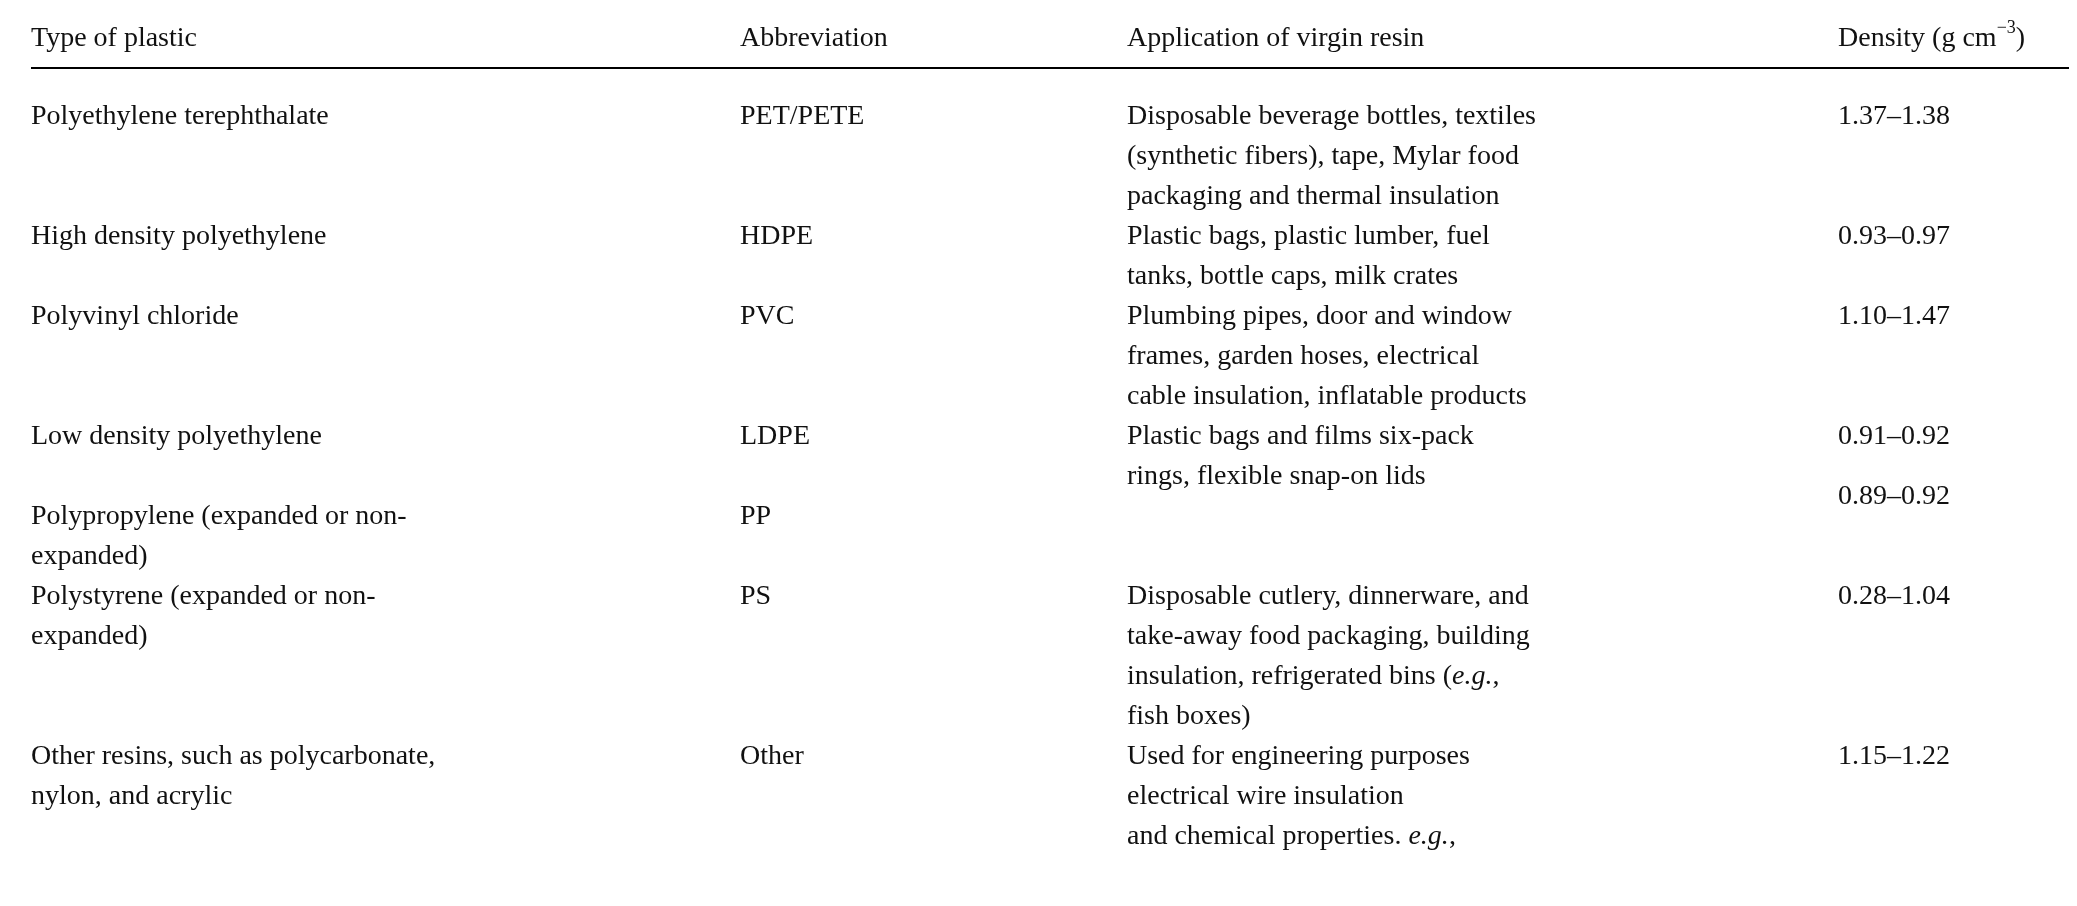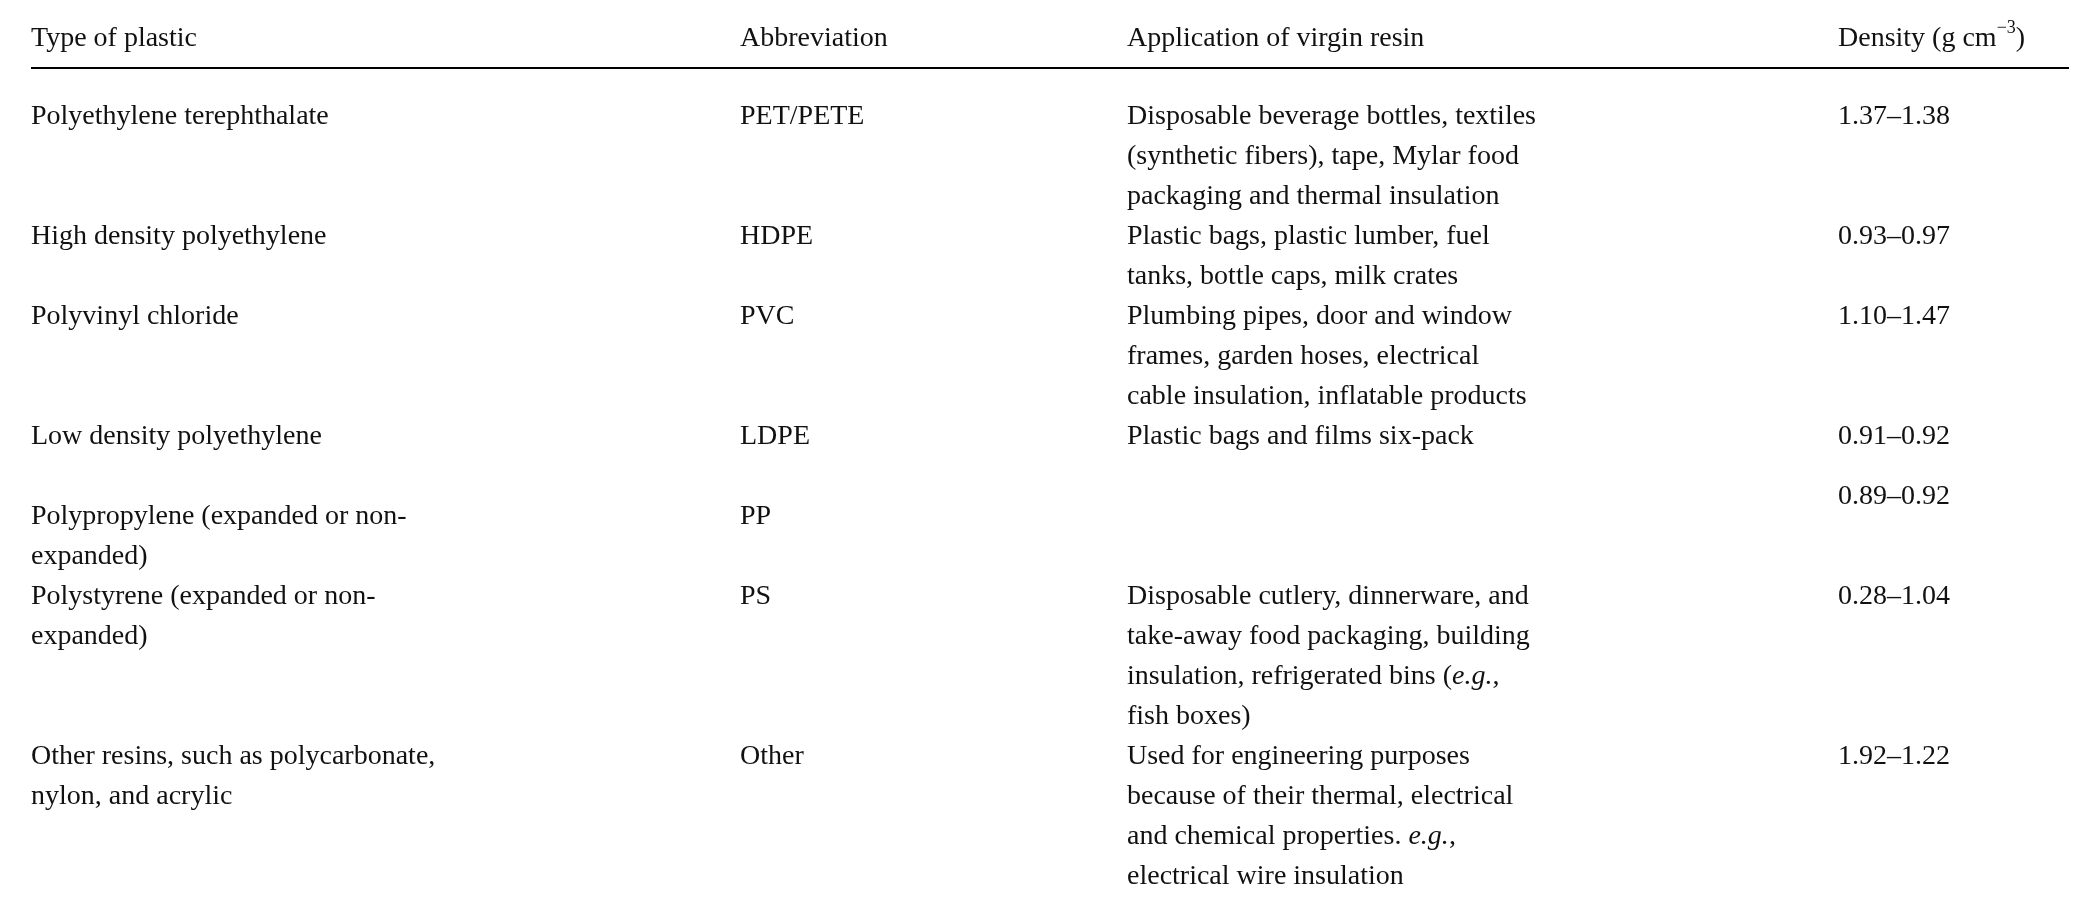--- a/index.html
+++ b/index.html
@@ -95,20 +95,21 @@
     <span class="line">cable insulation, inflatable products</span>
   </div>
   <div class="cell c-den" style="top:295px">1.10–1.47</div>
 
   <div class="cell c-type" style="top:415px">
     <span class="line">Low density polyethylene</span>
   </div>
   <div class="cell c-abbr" style="top:415px">LDPE</div>
   <div class="cell c-app" style="top:415px">
     <span class="line">Plastic bags and films six-pack</span>
+    <span class="line">rings, flexible snap-on lids</span>
   </div>
   <div class="cell c-den" style="top:415px">0.91–0.92</div>
 
   <div class="cell c-type" style="top:495px">
     <span class="line">Polypropylene (expanded or non-</span>
     <span class="line">expanded)</span>
   </div>
   <div class="cell c-abbr" style="top:495px">PP</div>
   <div class="cell c-den" style="top:475px">0.89–0.92</div>
 
@@ -125,19 +126,18 @@
   </div>
   <div class="cell c-den" style="top:575px">0.28–1.04</div>
 
   <div class="cell c-type" style="top:735px">
     <span class="line">Other resins, such as polycarbonate,</span>
     <span class="line">nylon, and acrylic</span>
   </div>
   <div class="cell c-abbr" style="top:735px">Other</div>
   <div class="cell c-app" style="top:735px">
     <span class="line">Used for engineering purposes</span>
-    <span class="line">because of their thermal, electrical</span>
+    <span class="line">electrical wire insulation</span>
     <span class="line"><span>and chemical properties. </span><em>e.g.</em><span>,</span></span>
-    <span class="line">electrical wire insulation</span>
   </div>
-  <div class="cell c-den" style="top:735px">1.92–1.22</div>
+  <div class="cell c-den" style="top:735px">1.15–1.22</div>
 
 </div>
 
 </body></html>

